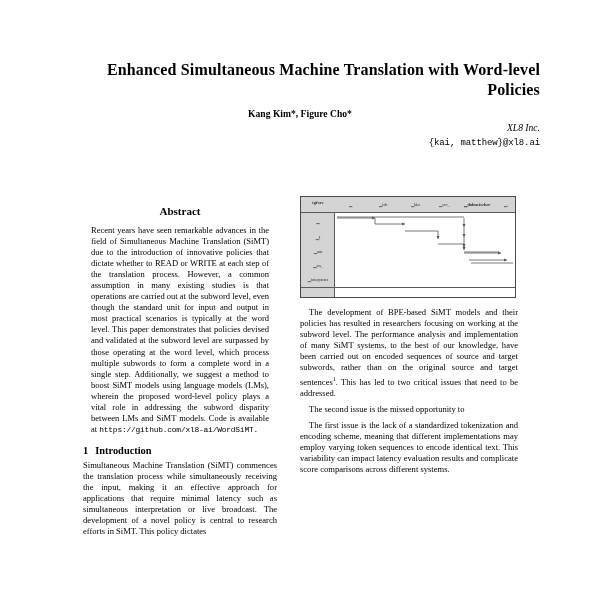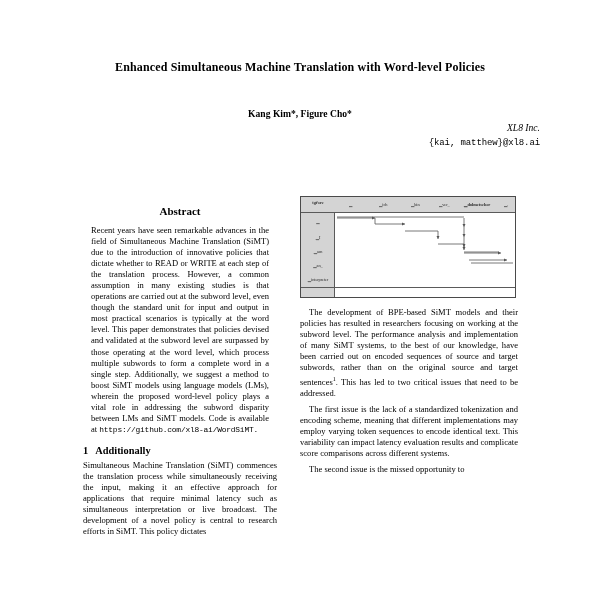--- a/index.html
+++ b/index.html
@@ -21,22 +21,22 @@
     box-sizing: border-box;
     padding: 0;
   }
 
   
   .title {
     position: absolute;
     left: 60px;
     top: 60px;
     width: 480px;
-    text-align: center;
-    font-size: 12px;
+    text-align: right;
+    font-size: 16px;
     font-weight: bold;
     letter-spacing: 0.15px;
     line-height: 1.25;
   }
   .authors {
     position: absolute;
     left: 60px;
     top: 108px;
     width: 480px;
     text-align: center;
@@ -213,21 +213,21 @@
   <div class="affiliation">XL8 Inc.</div>
   <div class="email">{kai, matthew}@xl8.ai</div>
 
   <div class="col-left">
 
     <div class="section-head-centered">Abstract</div>
 
     <p class="abs"><span>Recent years have seen remarkable advances in the field of Simultaneous Machine Translation (SiMT) due to the introduction of innovative policies that dictate whether to READ or WRITE at each step of the translation process. However, a common assumption in many existing studies is that operations are carried out at the subword level, even though the standard unit for input and output in most practical scenarios is typically at the word level. This paper demonstrates that policies devised and validated at the subword level are surpassed by those operating at the word level, which process multiple subwords to form a complete word in a single step. Additionally, we suggest a method to boost SiMT models using language models (LMs), wherein the proposed word-level policy plays a vital role in addressing the subword disparity between LMs and SiMT models. Code is available at </span><span class="mono-url">https://github.com/xl8-ai/WordSiMT.</span></p>
 
     <div class="section-head">
-      <span class="num">1</span><span>Additionally</span>
+      <span class="num">1</span><span>Introduction</span>
     </div>
 
     <p class="body">Simultaneous Machine Translation (SiMT) commences the translation process while simultaneously receiving the input, making it an effective approach for applications that require minimal latency such as simultaneous interpretation or live broadcast. The development of a novel policy is central to research efforts in SiMT. This policy dictates</p>
   </div>
 
   <div class="col-right">
 
     <div class="figure-box">
       <div class="fig-left-col"></div>
       <div class="fig-header-row"></div>
@@ -272,18 +272,18 @@
           <path d="M36,20 L163,20"></path>
           <path d="M163,55 L198,55"></path>
           <path d="M170,66 L212,66"></path>
         </g>
       </svg>
     </div>
 
 
     <p class="body indent" style="margin-top:9px;"><span>The development of BPE-based SiMT models and their policies has resulted in researchers focusing on working at the subword level. The performance analysis and implementation of many SiMT systems, to the best of our knowledge, have been carried out on encoded sequences of source and target subwords, rather than on the original source and target sentences</span><sup class="fn">1</sup><span>. This has led to two critical issues that need to be addressed.</span></p>
 
+    <p class="body indent">The second issue is the missed opportunity to</p>
+
     <p class="body indent">The first issue is the lack of a standardized tokenization and encoding scheme, meaning that different implementations may employ varying token sequences to encode identical text. This variability can impact latency evaluation results and complicate score comparisons across different systems.</p>
-
-    <p class="body indent">The second issue is the missed opportunity to</p>
   </div>
 
 </div>
 
 </body></html>

